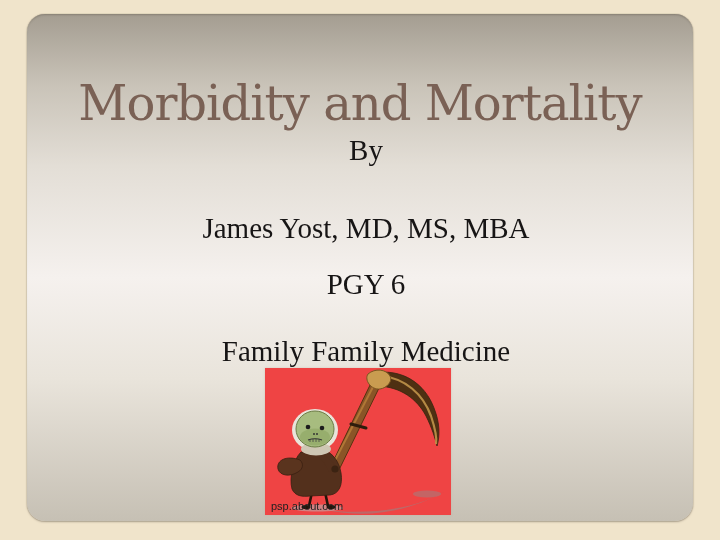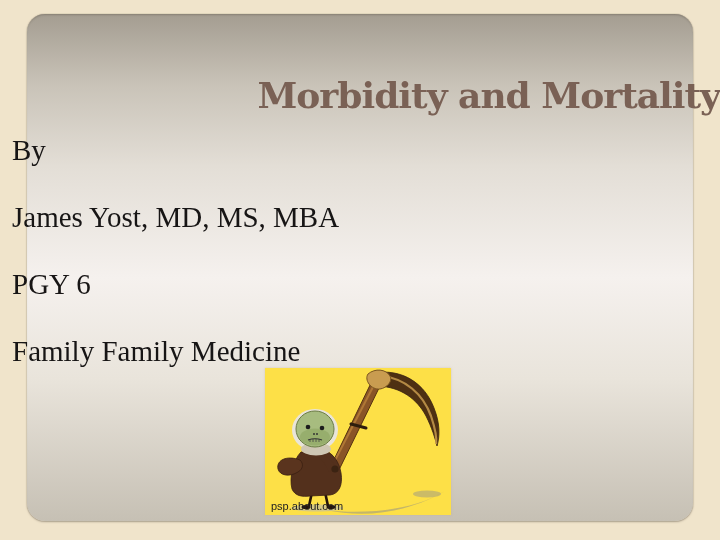--- a/index.html
+++ b/index.html
@@ -27,45 +27,46 @@
       #e9e4db 72%,
       var(--panel-bottom,#c6c0b4) 100%);
     box-shadow:
       inset 0 2px 2px -1px rgba(80,72,60,.35),
       0 1px 2px rgba(120,110,95,.55),
       0 0 1px rgba(110,100,85,.8);
   }
   .slide-title{
     position:absolute;
     left:0;right:0;top:46px;
-    text-align:right;
+    text-align:center;
     font-family:"DejaVu Serif","Liberation Serif",serif;
-    font-weight:bold;
-    font-size:36px;
+    font-weight:normal;
+    font-size:48px;
     line-height:50px;
     letter-spacing:-1px;
     color:var(--title-text,#7a6155);
   }
   .body-line{
     position:absolute;
     left:12px;right:0;
+    text-align:center;
     font-family:"Liberation Serif",serif;
     font-size:29px;
     line-height:32px;
     color:var(--body-text,#171515);
   }
   .bl-0{top:134px;}
-  .bl-1{top:201px;}
+  .bl-1{top:212px;}
   .bl-2{top:268px;}
   .bl-3{top:335px;}
   .picture{
     position:absolute;
     left:265px;top:368px;
     width:186px;height:147px;
-    background:#fde047;
+    background:#ef4444;
     box-shadow:0 0 2px rgba(190,170,150,.5);
   }
   .picture svg{display:block;position:absolute;left:0;top:0;}
   .picture-caption{
     position:absolute;
     left:6px;bottom:3px;
     font-family:"Liberation Sans",sans-serif;
     font-size:11px;
     line-height:12px;
     color:var(--caption-text,#222);

